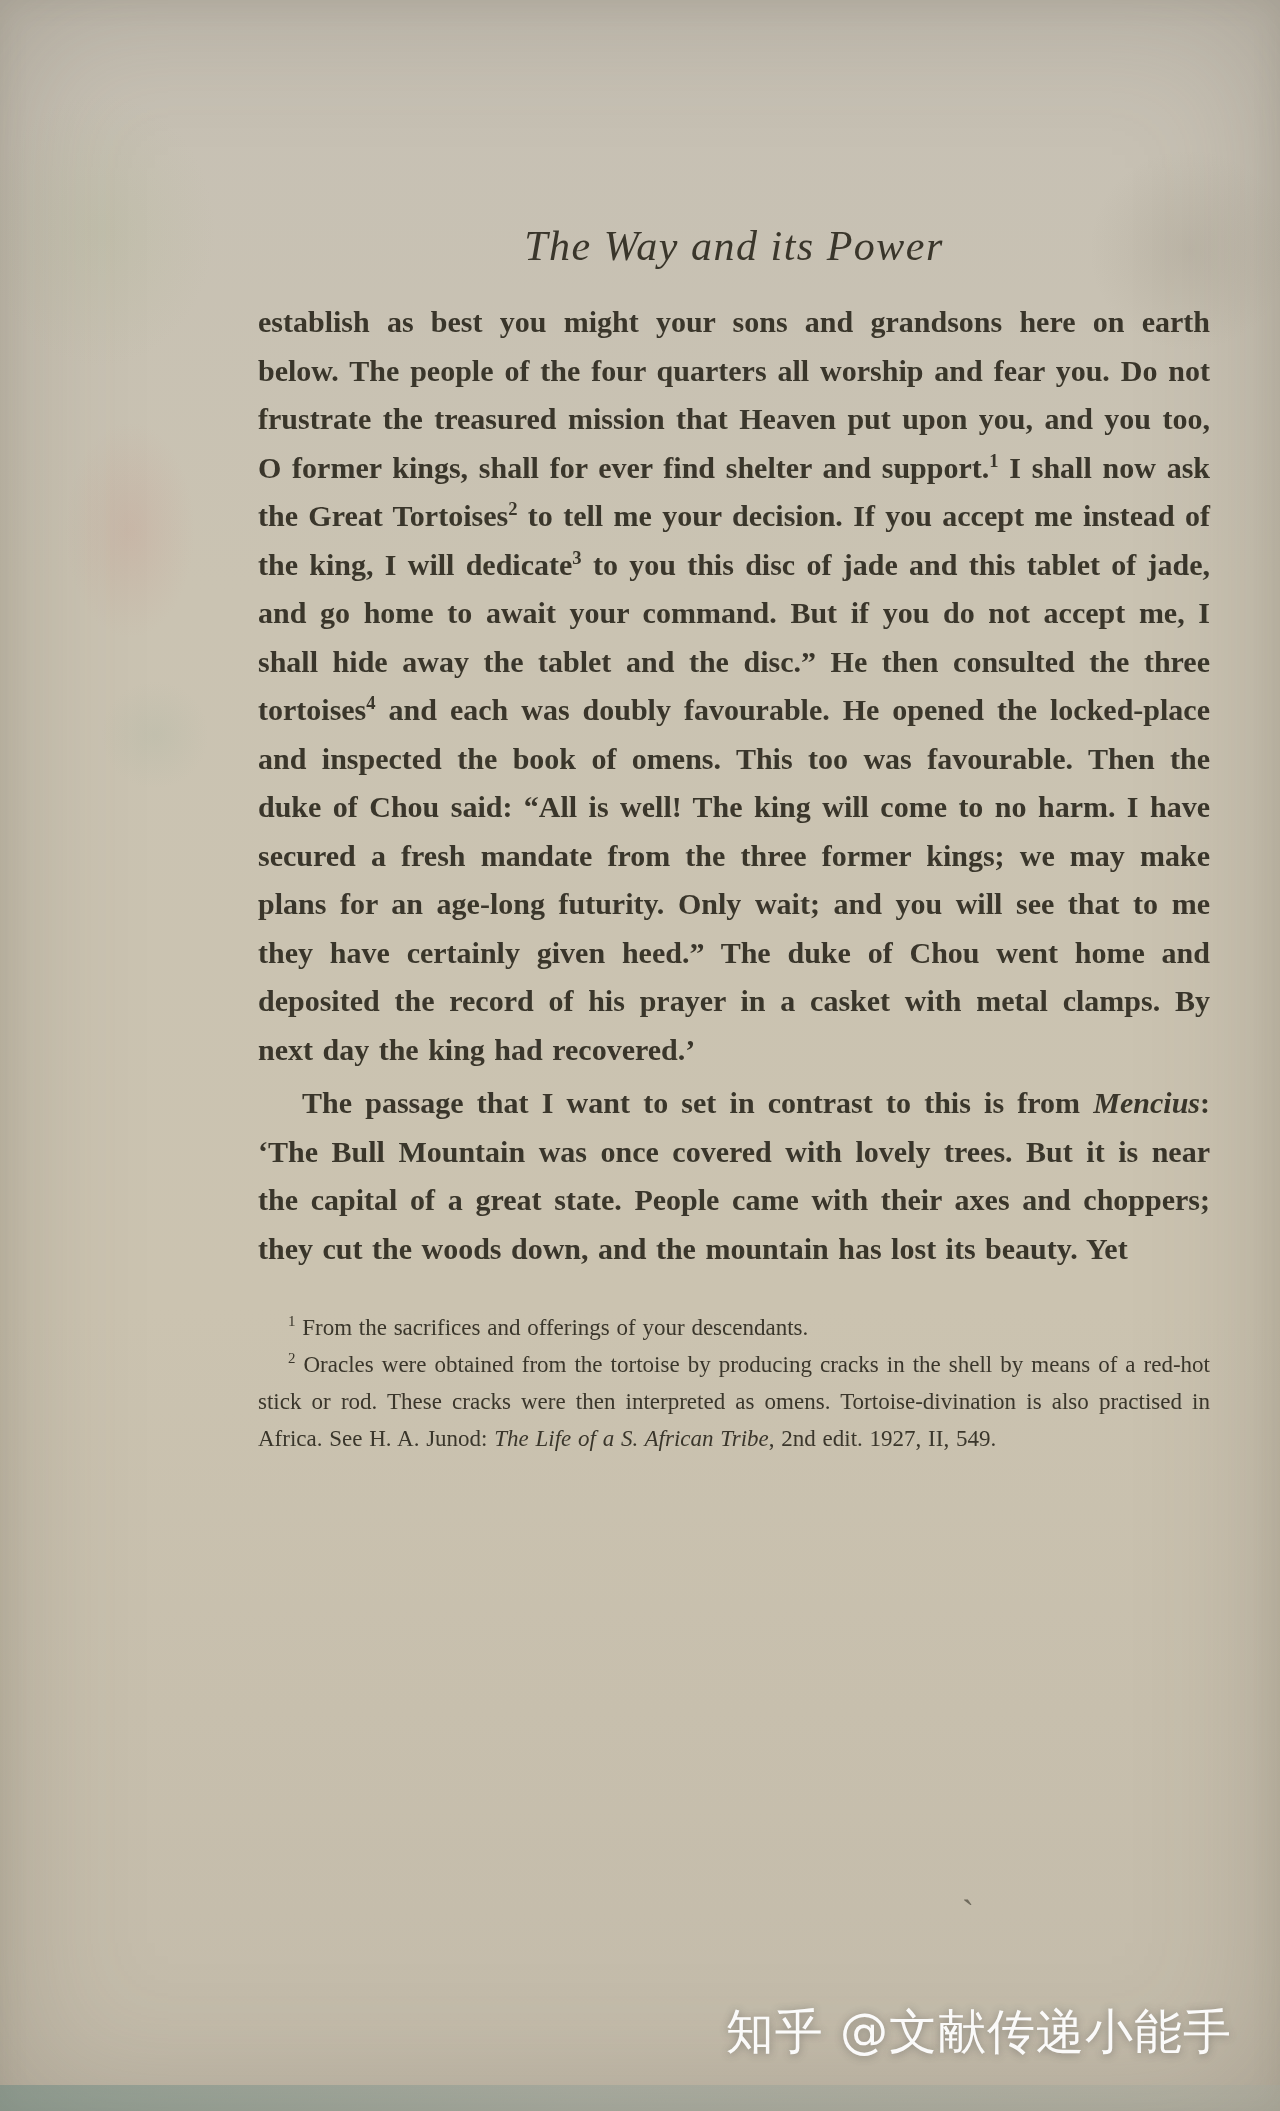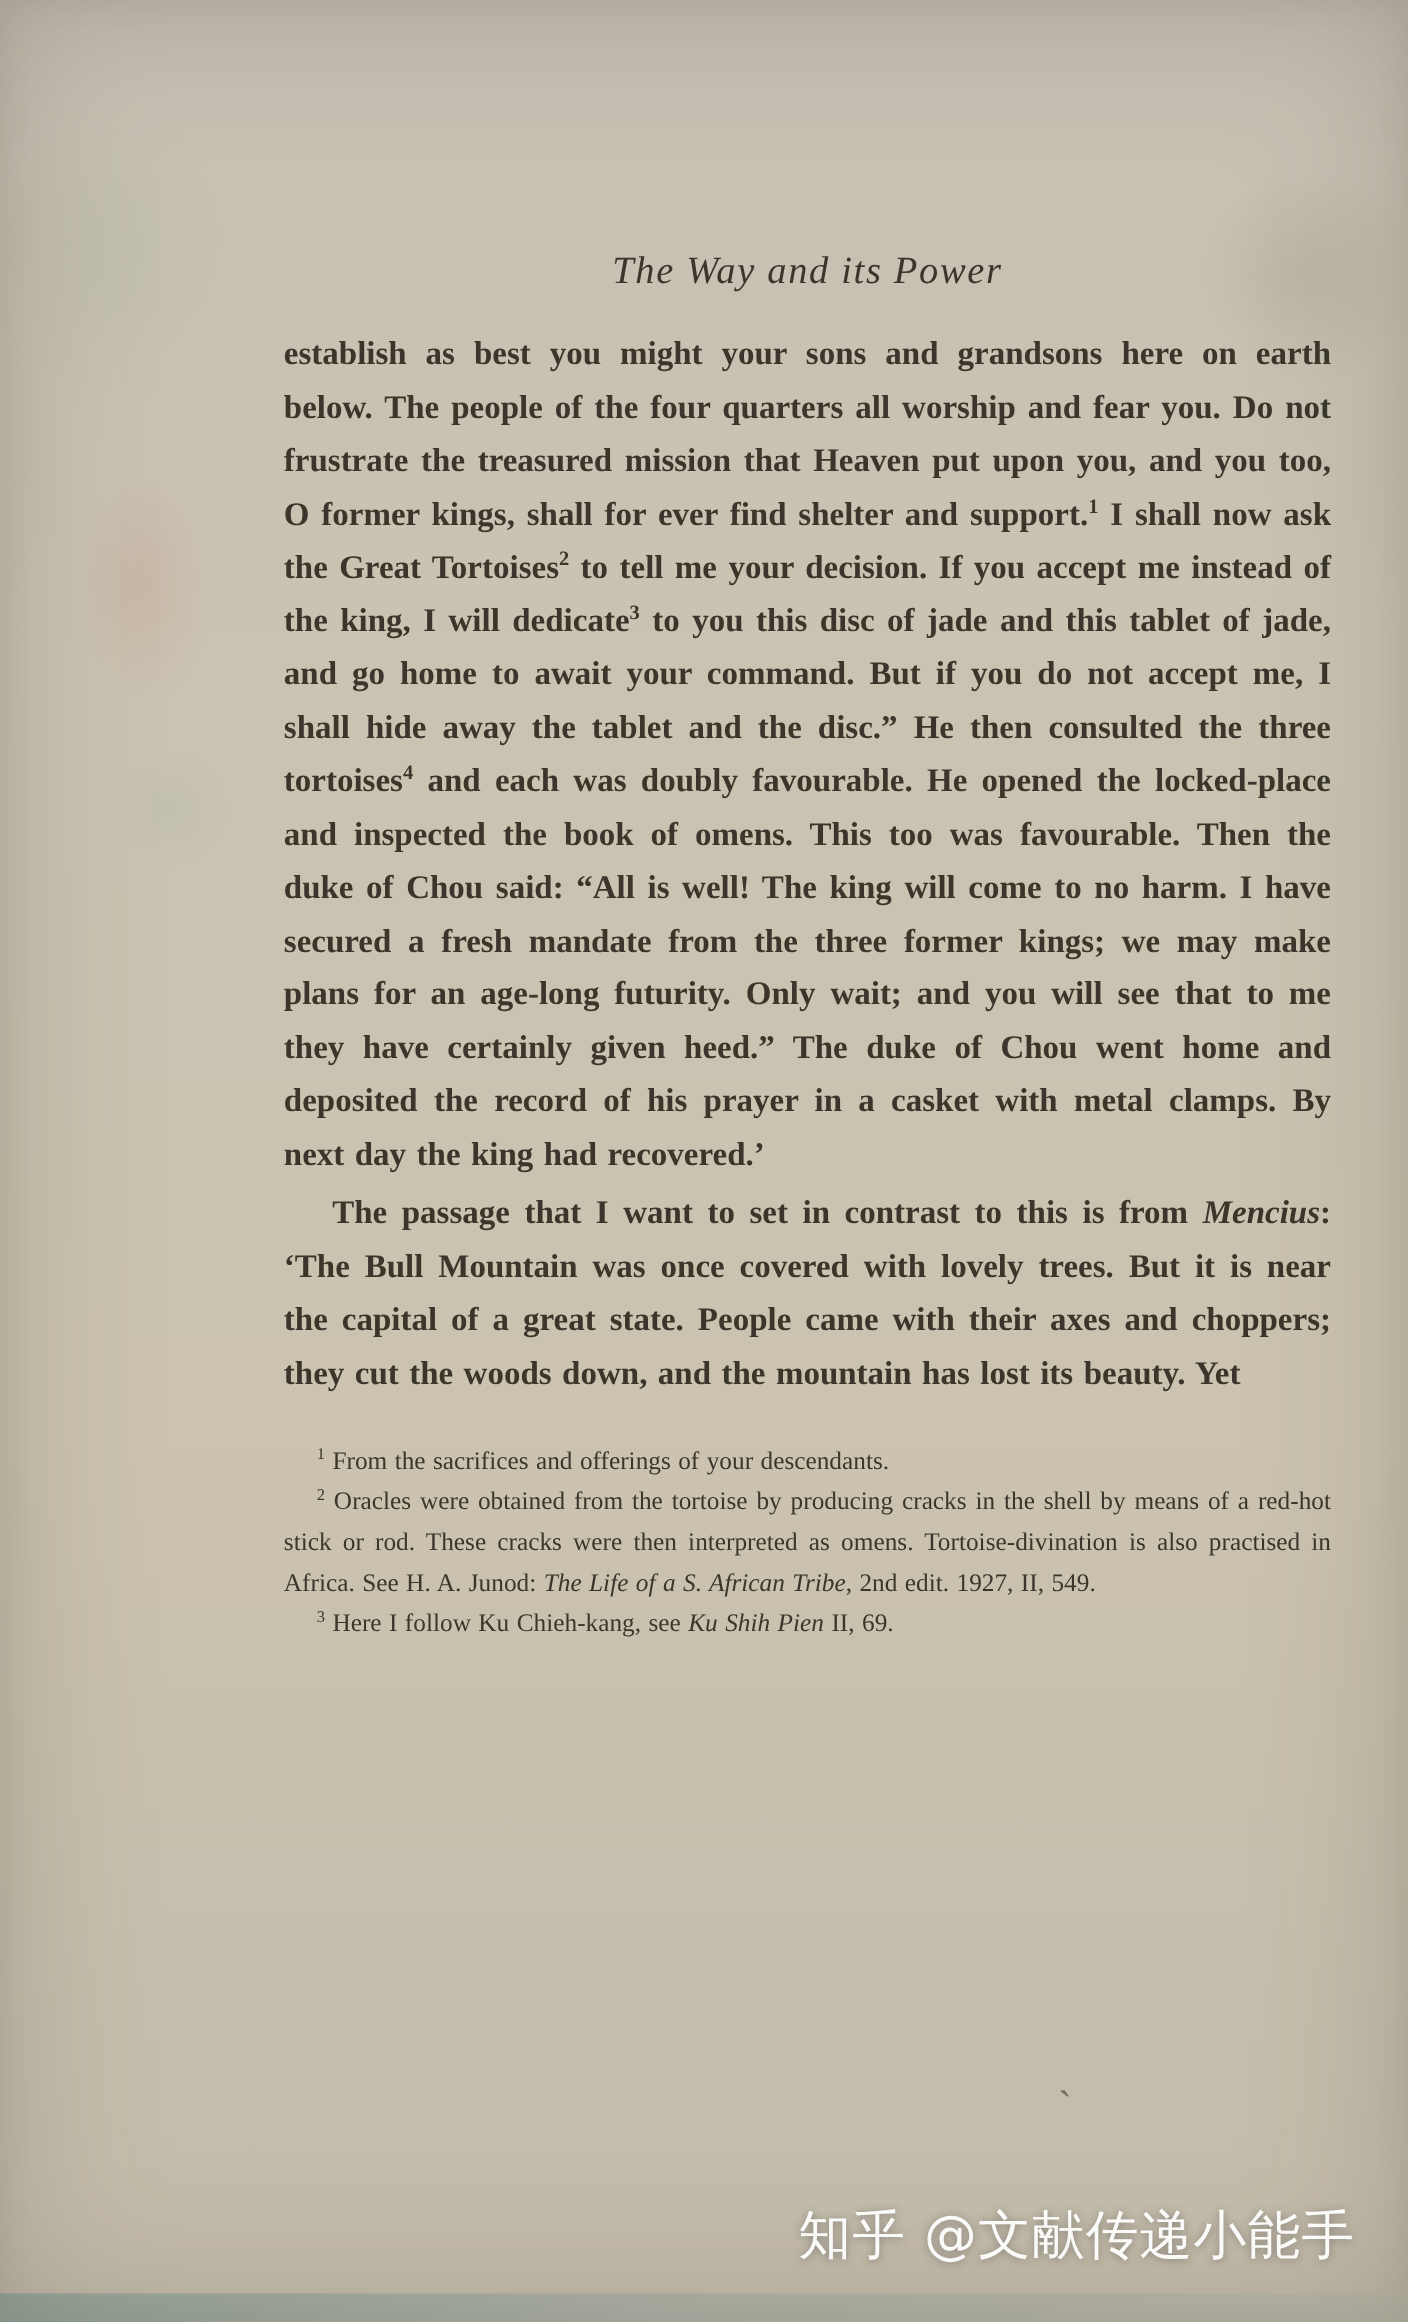--- a/index.html
+++ b/index.html
@@ -30,21 +30,21 @@
   .content {
     position: absolute;
     left: 258px;
     top: 220px;
     width: 952px;
     color: #3a362b;
   }
   .running-head {
     font-style: italic;
     font-weight: 400;
-    font-size: 35px;
+    font-size: 42px;
     line-height: 52px;
     text-align: center;
     letter-spacing: 1.5px;
     margin: 0 0 26px 0;
   }
   .par {
     font-size: 30px;
     line-height: 48.5px;
     text-align: justify;
     margin: 0;
@@ -120,21 +120,20 @@
   <div class="content">
     <div class="running-head">The Way and its Power</div>
 
     <p class="par"><span>establish as best you might your sons and grandsons here on earth below. The people of the four quarters all worship and fear you. Do not frustrate the treasured mission that Heaven put upon you, and you too, O former kings, shall for ever find shelter and support.</span><sup class="fnref">1</sup><span> I shall now ask the Great Tortoises</span><sup class="fnref">2</sup><span> to tell me your decision. If you accept me instead of the king, I will dedicate</span><sup class="fnref">3</sup><span> to you this disc of jade and this tablet of jade, and go home to await your command. But if you do not accept me, I shall hide away the tablet and the disc.” He then consulted the three tortoises</span><sup class="fnref">4</sup><span> and each was doubly favourable. He opened the locked-place and inspected the book of omens. This too was favourable. Then the duke of Chou said: “All is well! The king will come to no harm. I have secured a fresh mandate from the three former kings; we may make plans for an age-long futurity. Only wait; and you will see that to me they have certainly given heed.” The duke of Chou went home and deposited the record of his prayer in a casket with metal clamps. By next day the king had recovered.’</span></p>
 
     <p class="par par-indent"><span>The passage that I want to set in contrast to this is from </span><em>Mencius</em><span>: ‘The Bull Mountain was once covered with lovely trees. But it is near the capital of a great state. People came with their axes and choppers; they cut the woods down, and the mountain has lost its beauty. Yet</span></p>
 
     <div class="footnotes">
       <p class="fn"><sup>1</sup><span> From the sacrifices and offerings of your descendants.</span></p>
       <p class="fn"><sup>2</sup><span> Oracles were obtained from the tortoise by producing cracks in the shell by means of a red-hot stick or rod. These cracks were then interpreted as omens. Tortoise-divination is also practised in Africa. See H. A. Junod: </span><em>The Life of a S. African Tribe</em><span>, 2nd edit. 1927, II, 549.</span></p>
-      <p class="fn"><sup>3</sup><span> Here I follow Ku Chieh-kang, see </span><em>Ku Shih Pien</em><span> II, 69.</span></p>
     </div>
 
   </div>
 
   <span class="artifact">ˋ</span>
   <div class="vignette"></div>
   <div class="bottom-strip"></div>
   <div class="watermark">知乎 @文献传递小能手</div>
 </div>
 

